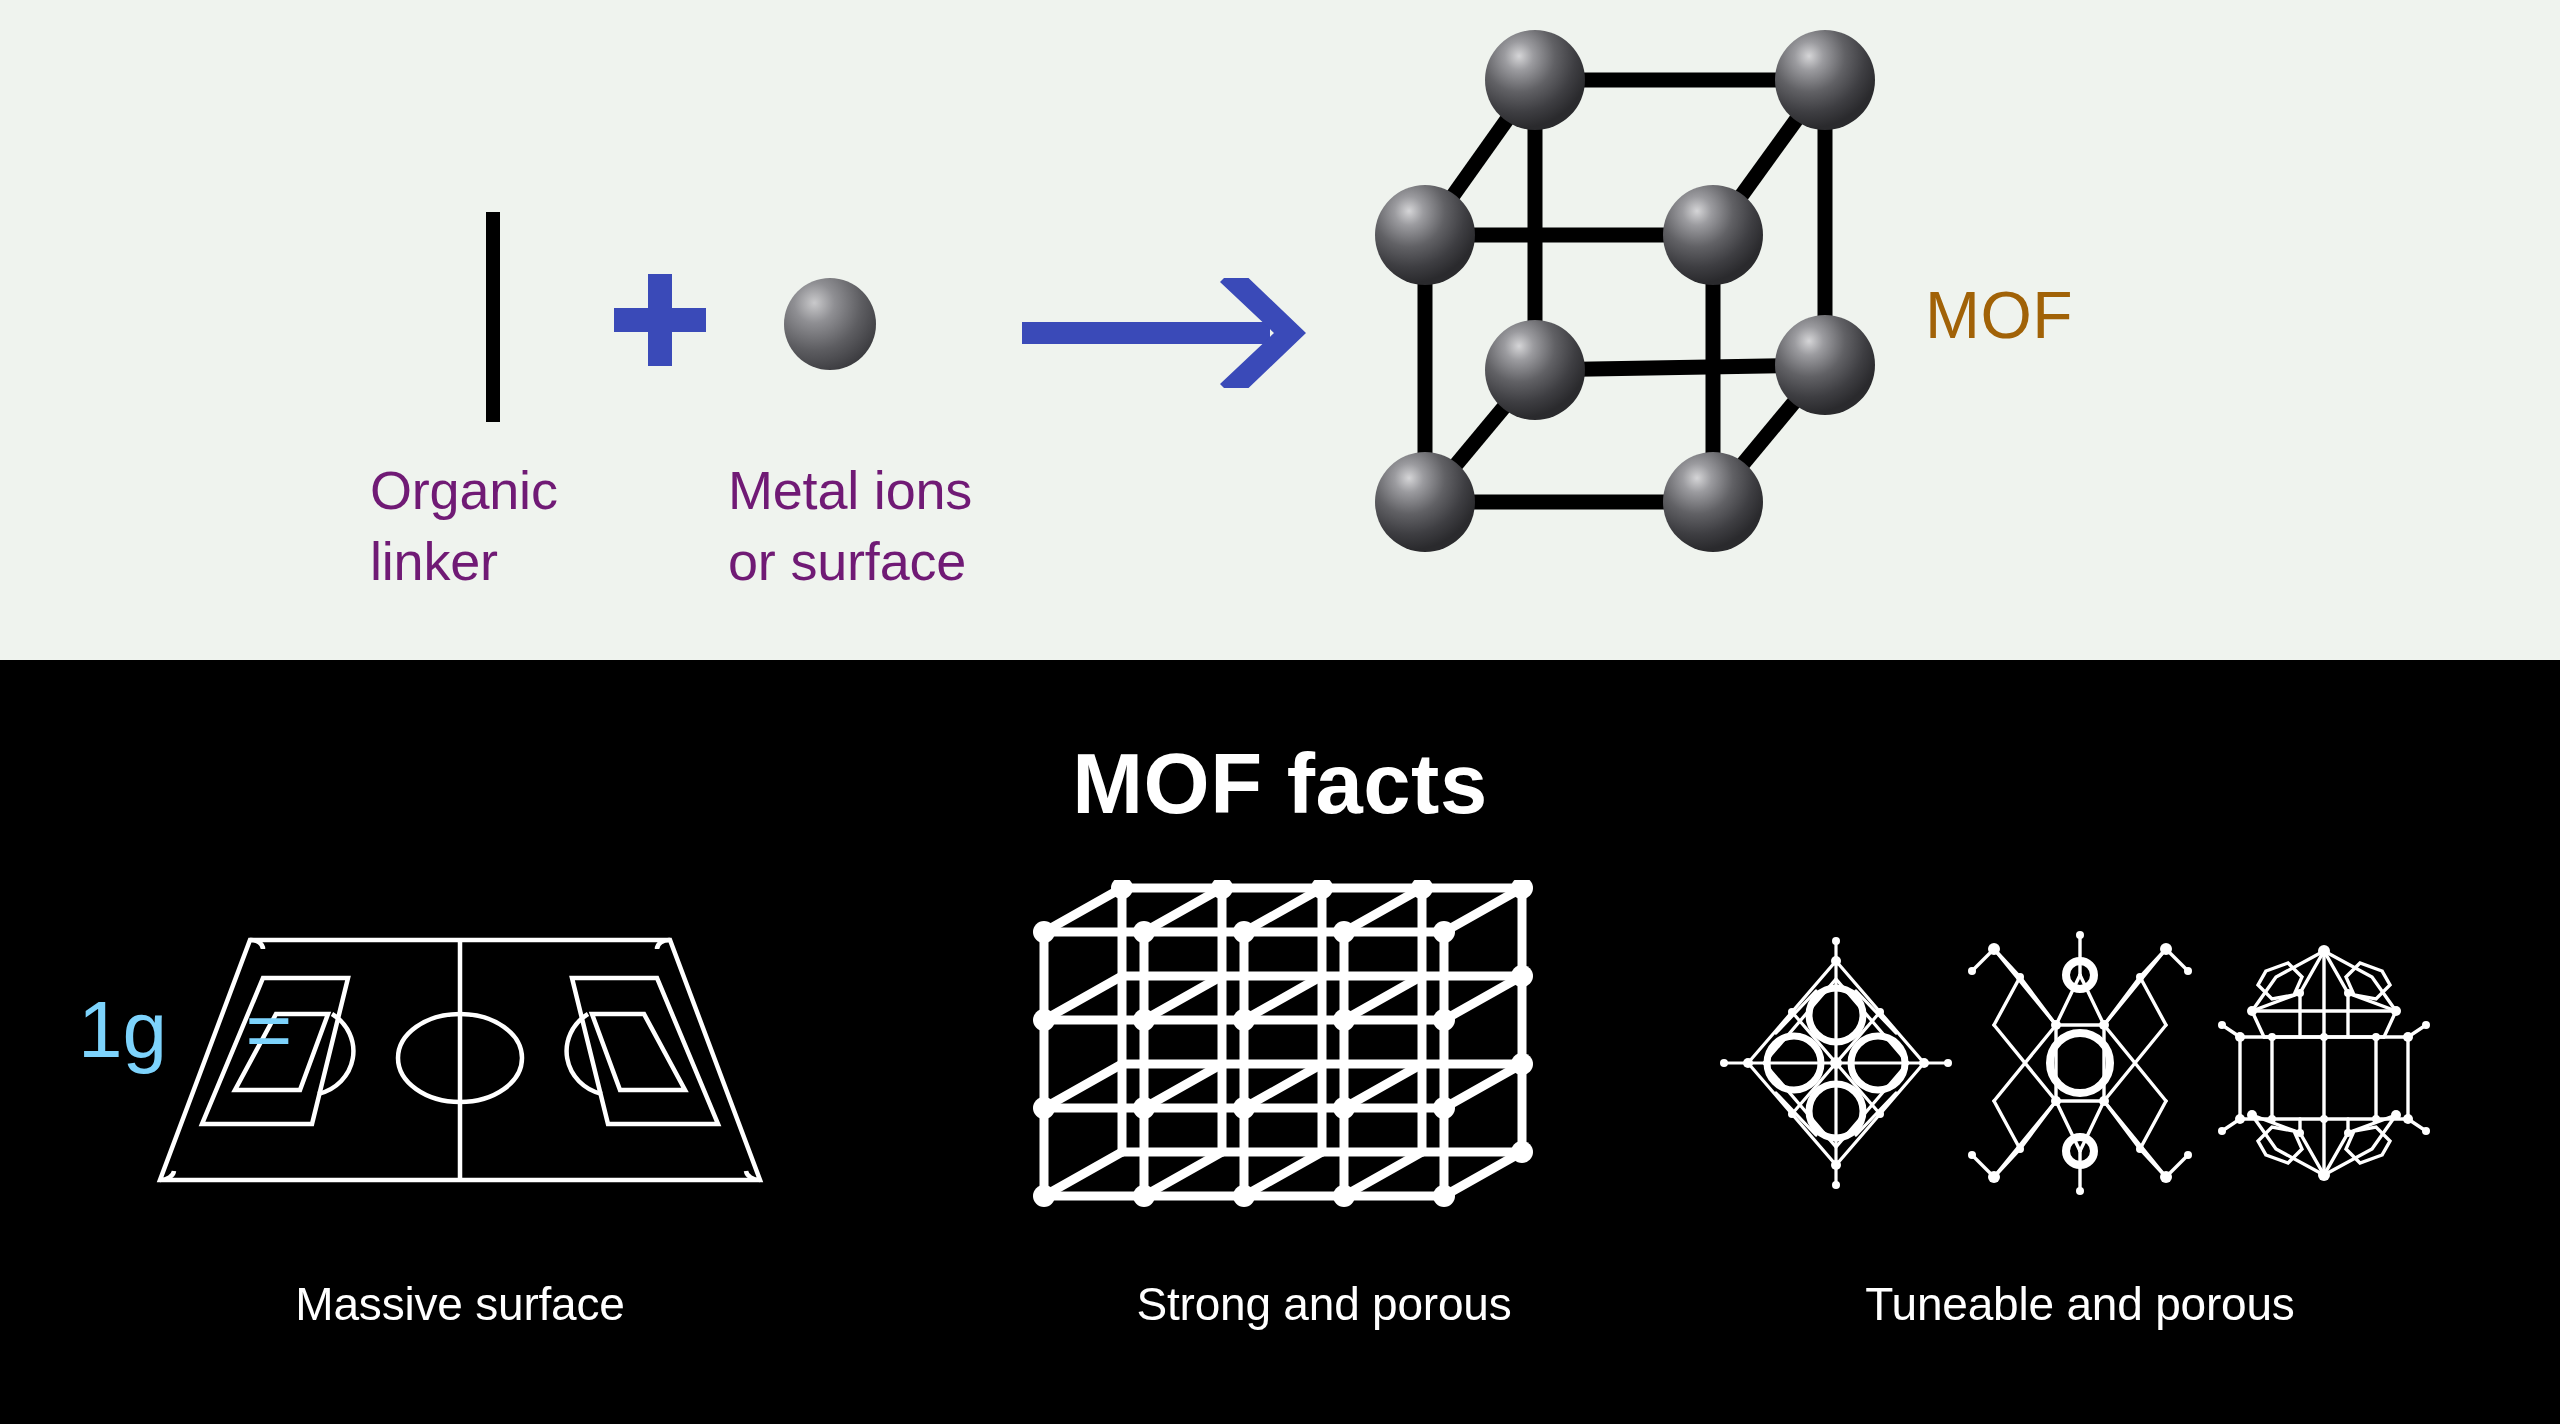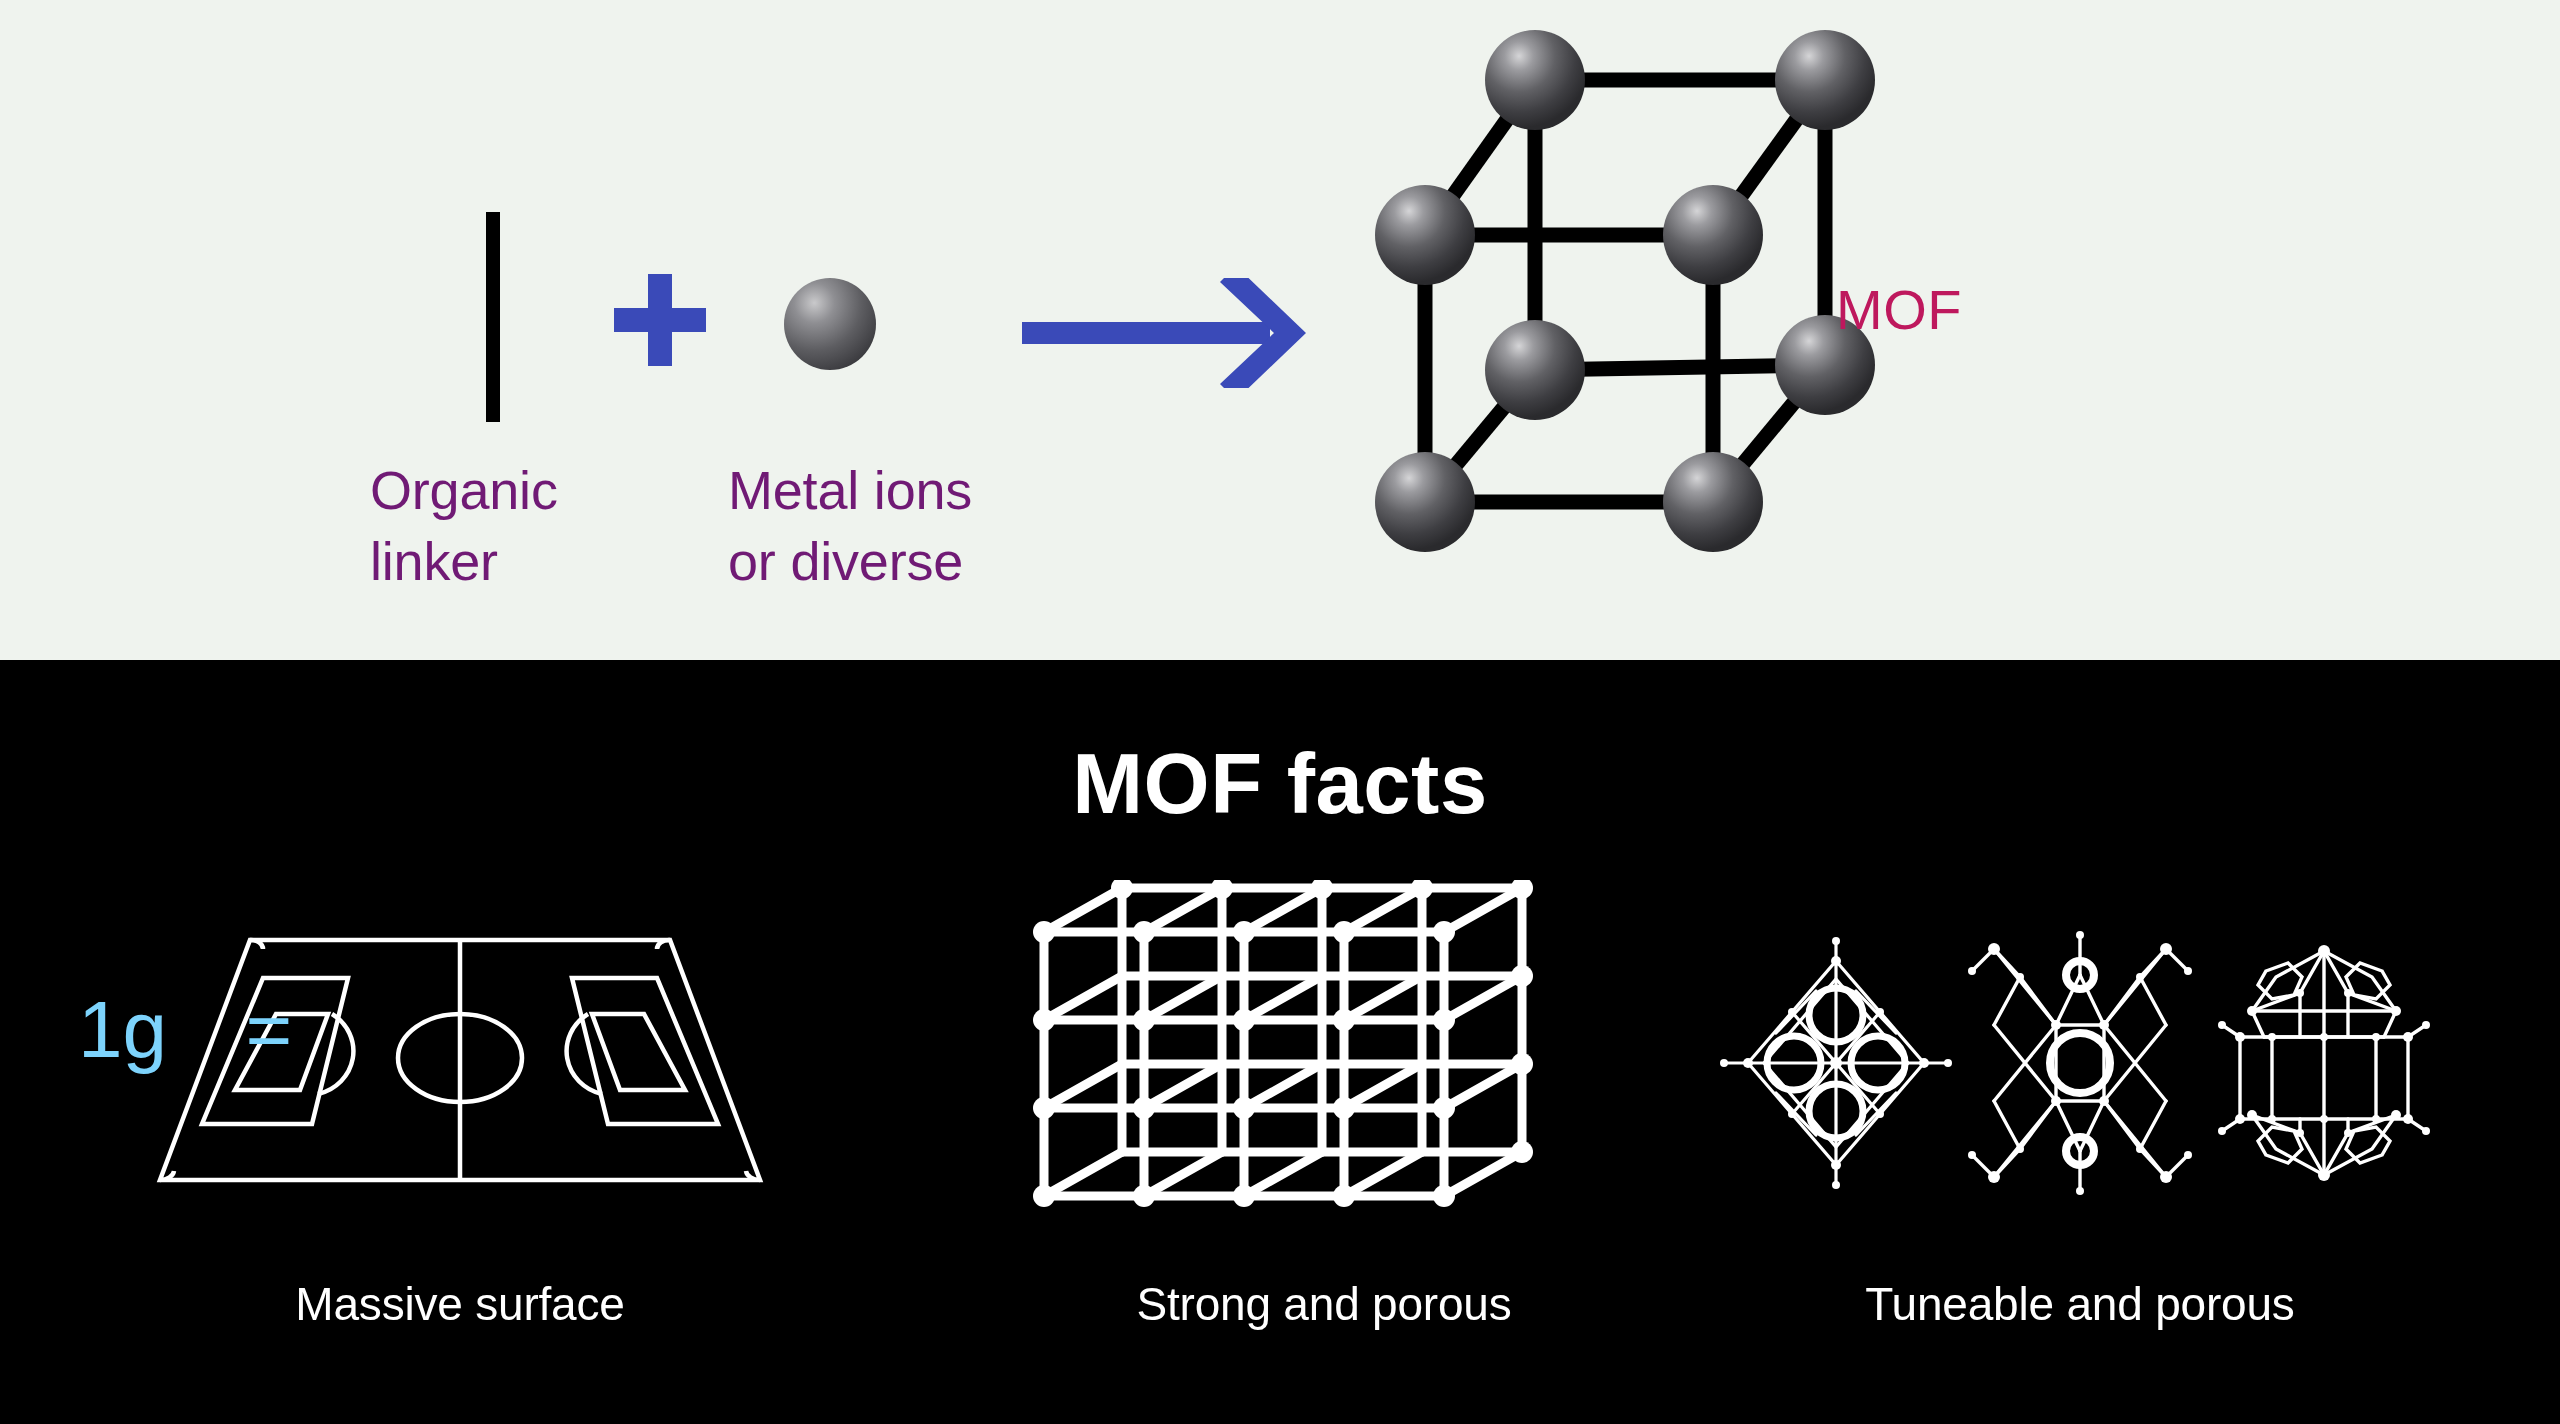--- a/index.html
+++ b/index.html
@@ -86,24 +86,24 @@
     line-height: 1.32;
     font-family: "Liberation Sans", sans-serif;
     letter-spacing: -0.2px;
     white-space: pre-line;
   }
   #label-organic  { left: 370px; top: 455px; width: 300px; }
   #label-metal    { left: 728px; top: 455px; width: 360px; }
 
   #mof-label {
     position: absolute;
-    left: 1836px;
+    left: 1925px;
     top: 282px;
-    color: #be185d;
-    font-size: 56px;
+    color: #a16207;
+    font-size: 66px;
     line-height: 1;
     letter-spacing: 0.5px;
   }
 
   
   #mof-cube {
     position: absolute;
     left: 1325px;
     top: 10px;
     width: 580px;
@@ -200,21 +200,21 @@
       <svg width="290" height="110" viewBox="0 0 290 110" xmlns="http://www.w3.org/2000/svg">
         <rect x="0" y="44" width="248" height="22" fill="#3A4AB8"></rect>
         <path d="M 198 4 L 214 -12 L 284 55 L 214 122 L 198 106 L 252 55 Z" fill="#3A4AB8"></path>
       </svg>
     </div>
 
     <div id="label-organic" class="top-label">Organic
 linker</div>
 
     <div id="label-metal" class="top-label">Metal ions
-or diverse</div>
+or surface</div>
 
     <div id="mof-cube">
       <svg width="580" height="620" viewBox="0 0 580 620" xmlns="http://www.w3.org/2000/svg">
         <defs>
           <radialGradient id="sphGrad" cx="34%" cy="26%" r="72%">
             <stop offset="0%" stop-color="#d5d5d7"></stop>
             <stop offset="20%" stop-color="#9b9b9f"></stop>
             <stop offset="50%" stop-color="#616165"></stop>
             <stop offset="78%" stop-color="#3e3e42"></stop>
             <stop offset="100%" stop-color="#2a2a2d"></stop>

